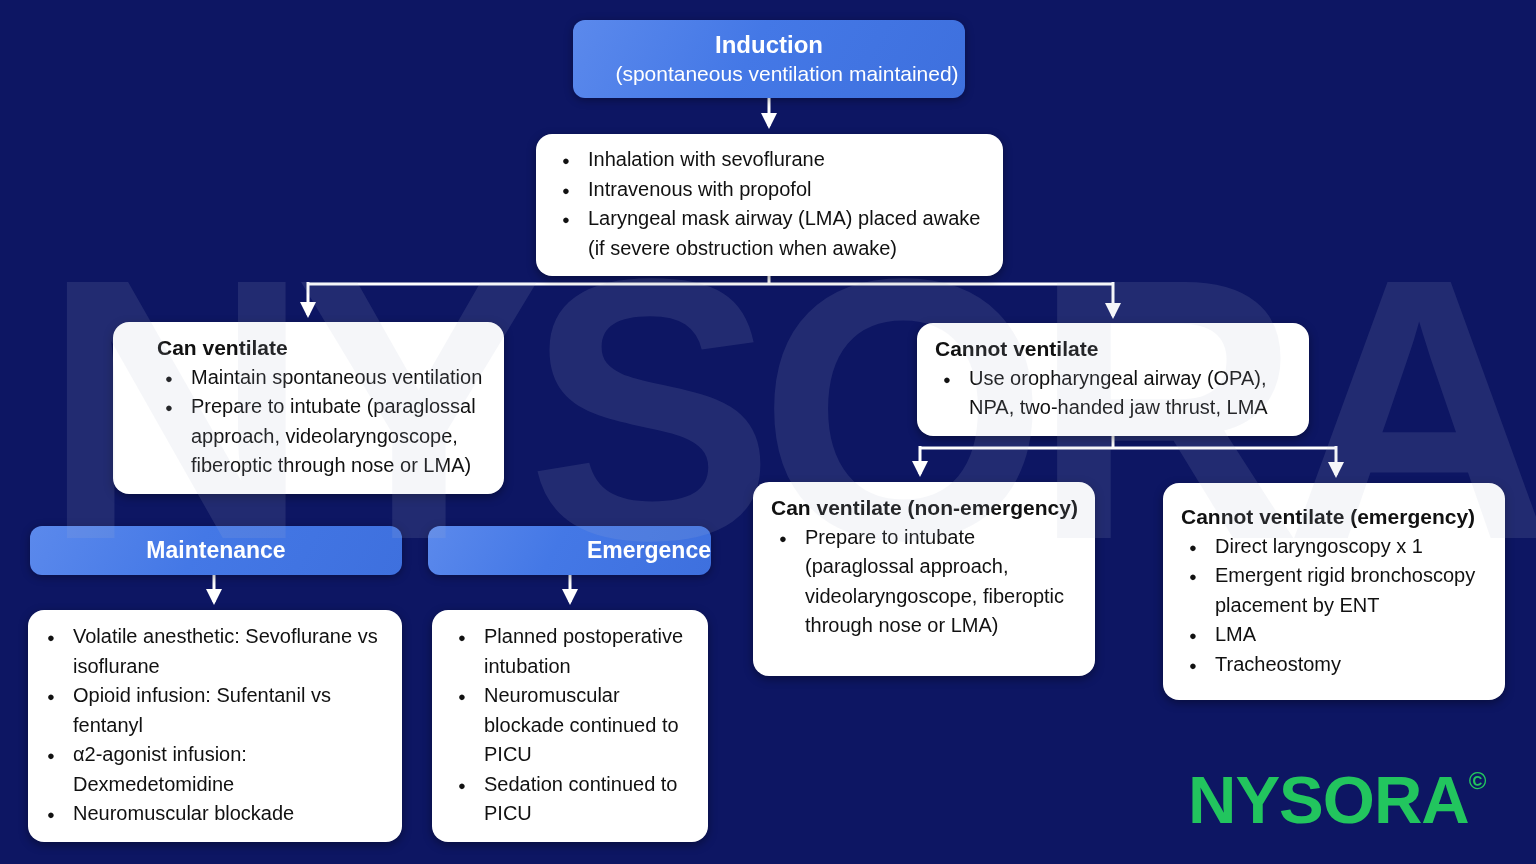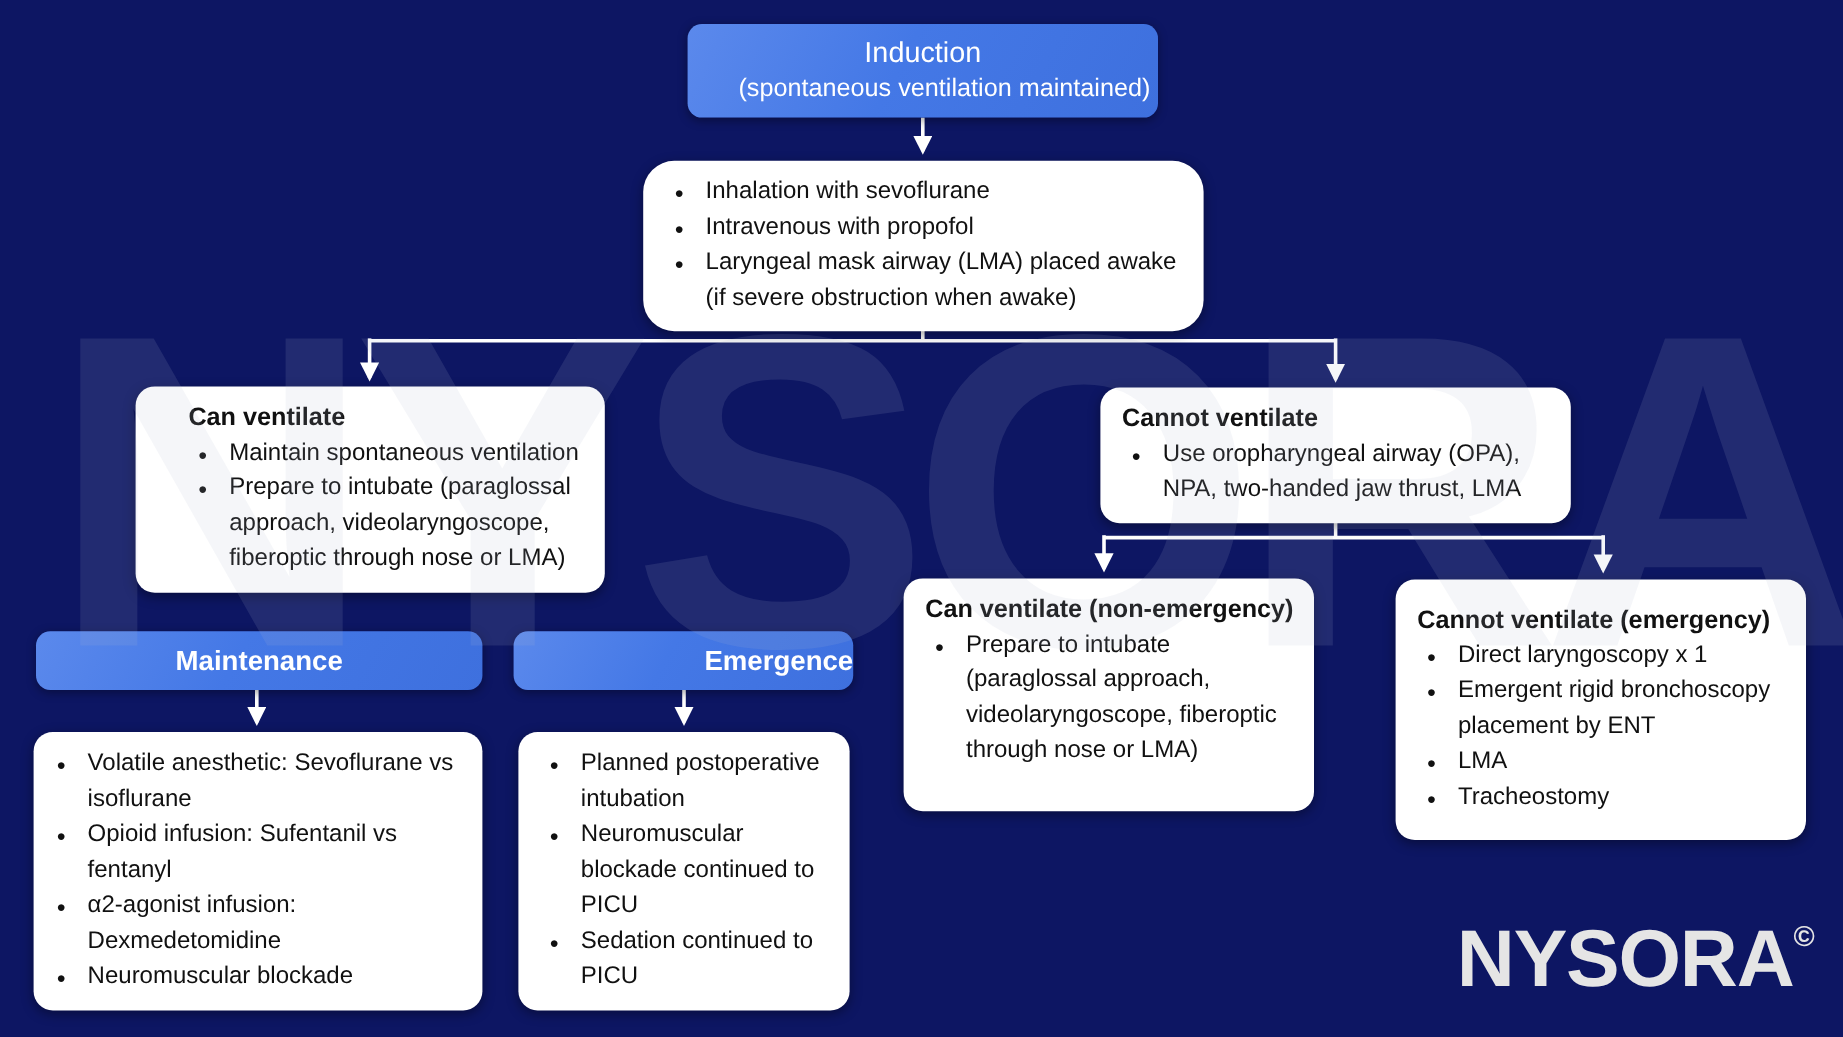--- a/index.html
+++ b/index.html
@@ -44,21 +44,21 @@
   .blue-box {
     position: absolute;
     z-index: 10;
     background: linear-gradient(118deg, #5b89ec 0%, #4478e6 45%, #3e70de 100%);
     border-radius: 12px;
     color: #ffffff;
     text-align: center;
     box-shadow: 0 2px 8px rgba(0,0,0,0.35);
   }
   .blue-box .bb-title {
-    font-weight: normal;
+    font-weight: bold;
     font-size: 24px;
     line-height: 31px;
   }
   .blue-box .bb-subtitle {
     font-weight: normal;
     font-size: 21px;
     line-height: 28px;
     margin-left: 36px;
   }
   #box-induction { left: 573px; top: 20px; width: 392px; height: 78px; padding-top: 9px; }
@@ -90,33 +90,33 @@
     position: relative;
     padding-left: 34px;
   }
   .white-box ul li::before {
     content: "●";
     position: absolute;
     left: 8px;
     top: 1px;
     font-size: 13px;
   }
-  #box-induction-details { left: 536px; top: 134px; width: 467px; min-height: 136px; border-radius: 26px; }
+  #box-induction-details { left: 536px; top: 134px; width: 467px; min-height: 136px; }
   #box-can-ventilate { left: 113px; top: 322px; width: 391px; min-height: 168px; padding-left: 44px; }
   #box-cannot-ventilate { left: 917px; top: 323px; width: 392px; min-height: 105px; }
   #box-can-vent-nonemerg { left: 753px; top: 482px; width: 342px; min-height: 194px; }
   #box-cannot-vent-emerg { left: 1163px; top: 483px; width: 342px; min-height: 217px; padding-top: 19px; }
 
   
   .logo {
     position: absolute;
-    left: 1214px;
+    left: 1188px;
     top: 766px;
     z-index: 40;
-    color: #e5e5e5;
+    color: #22c55e;
     font-weight: bold;
     font-size: 67px;
     letter-spacing: -1px;
     line-height: 67px;
     white-space: nowrap;
   }
   .logo .logo-sup {
     display: inline-block;
     font-size: 24px;
     transform: translateY(-34px);

